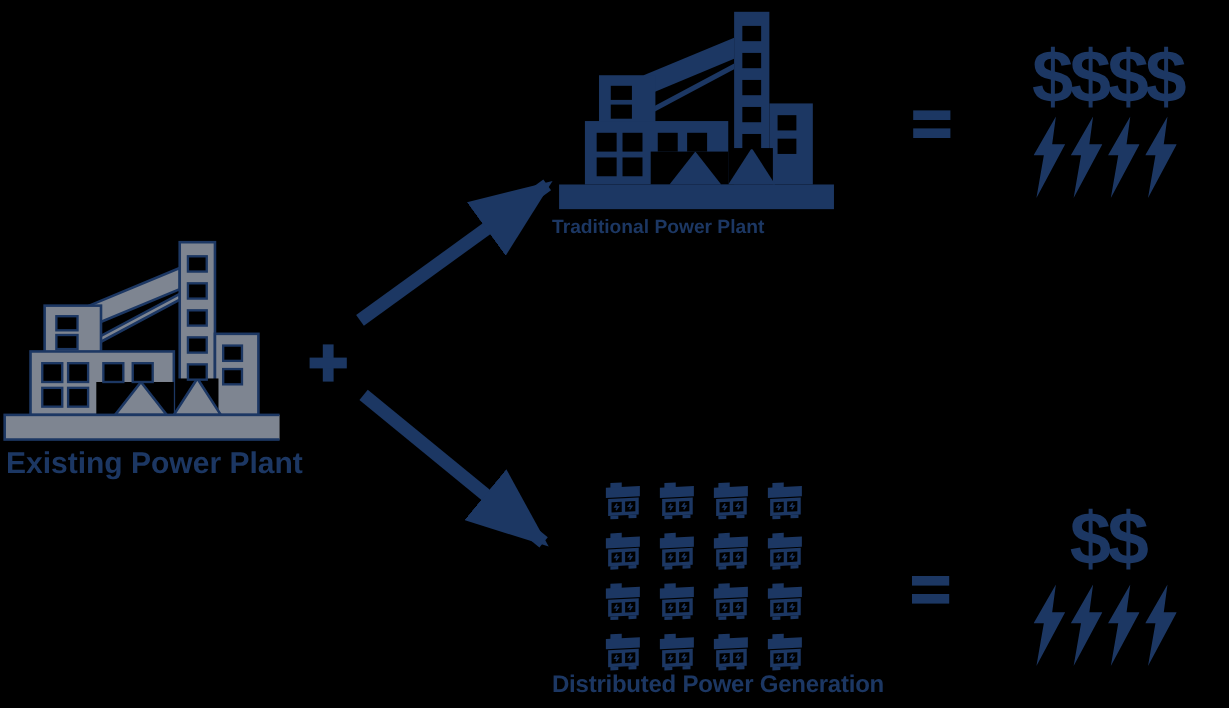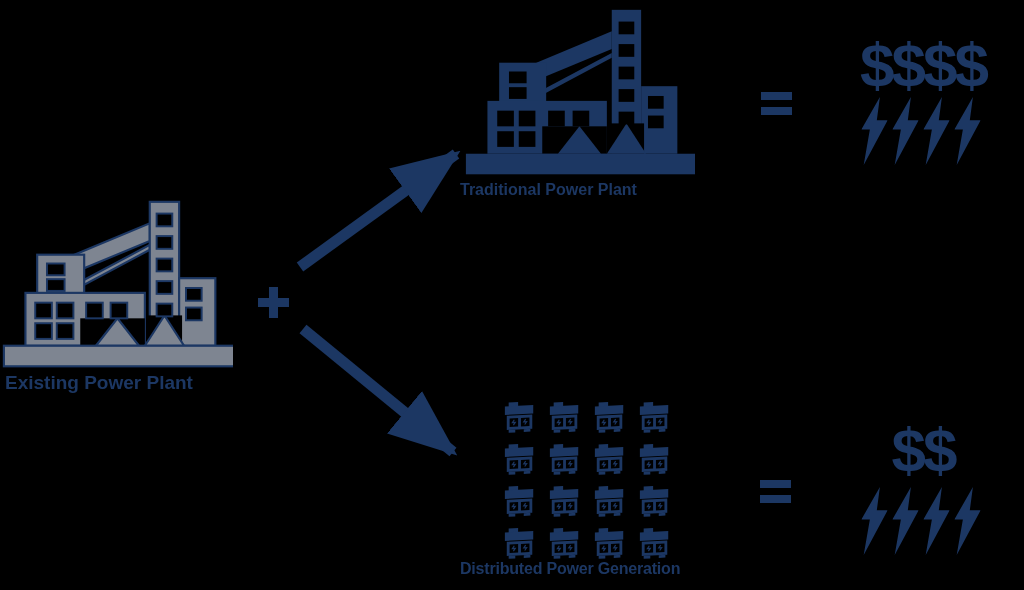--- a/index.html
+++ b/index.html
@@ -24,23 +24,23 @@
   .fmark{fill:none;stroke:var(--pf);stroke-width:1.3;}
   
   .abs{position:absolute;}
   .plant{width:235px;height:186px;}
   .plant-gray{left:-2px;top:194px;}
   .plant-navy.plant{left:460px;top:2px;}
   .label{
     position:absolute;color:var(--navy);font-weight:bold;
     text-align:left;line-height:1.15;white-space:nowrap;
   }
-  .label-existing{left:5px;top:372px;width:240px;font-size:19px;}
+  .label-existing{left:5px;top:372px;width:240px;font-size:25px;}
   .label-traditional{left:460px;top:181px;width:240px;font-size:16px;}
-  .label-distributed{left:460px;top:560px;width:260px;font-size:16px;letter-spacing:-0.2px;}
+  .label-distributed{left:460px;top:560px;width:260px;font-size:20px;letter-spacing:-0.2px;}
   .plus{left:258px;top:287px;width:31px;height:31px;fill:var(--navy);}
   .arrows{left:288px;top:145px;width:185px;height:320px;}
   .arrows line{stroke:var(--navy);stroke-width:11;}
   .gen-grid{
     left:503px;top:400px;width:182px;height:168px;
     display:grid;grid-template-columns:repeat(4,45px);grid-auto-rows:42px;
   }
   .gen{width:34px;height:34px;}
   .equals{position:absolute;width:31px;}
   .equals .bar{height:8px;background:var(--navy);margin-bottom:7px;}

